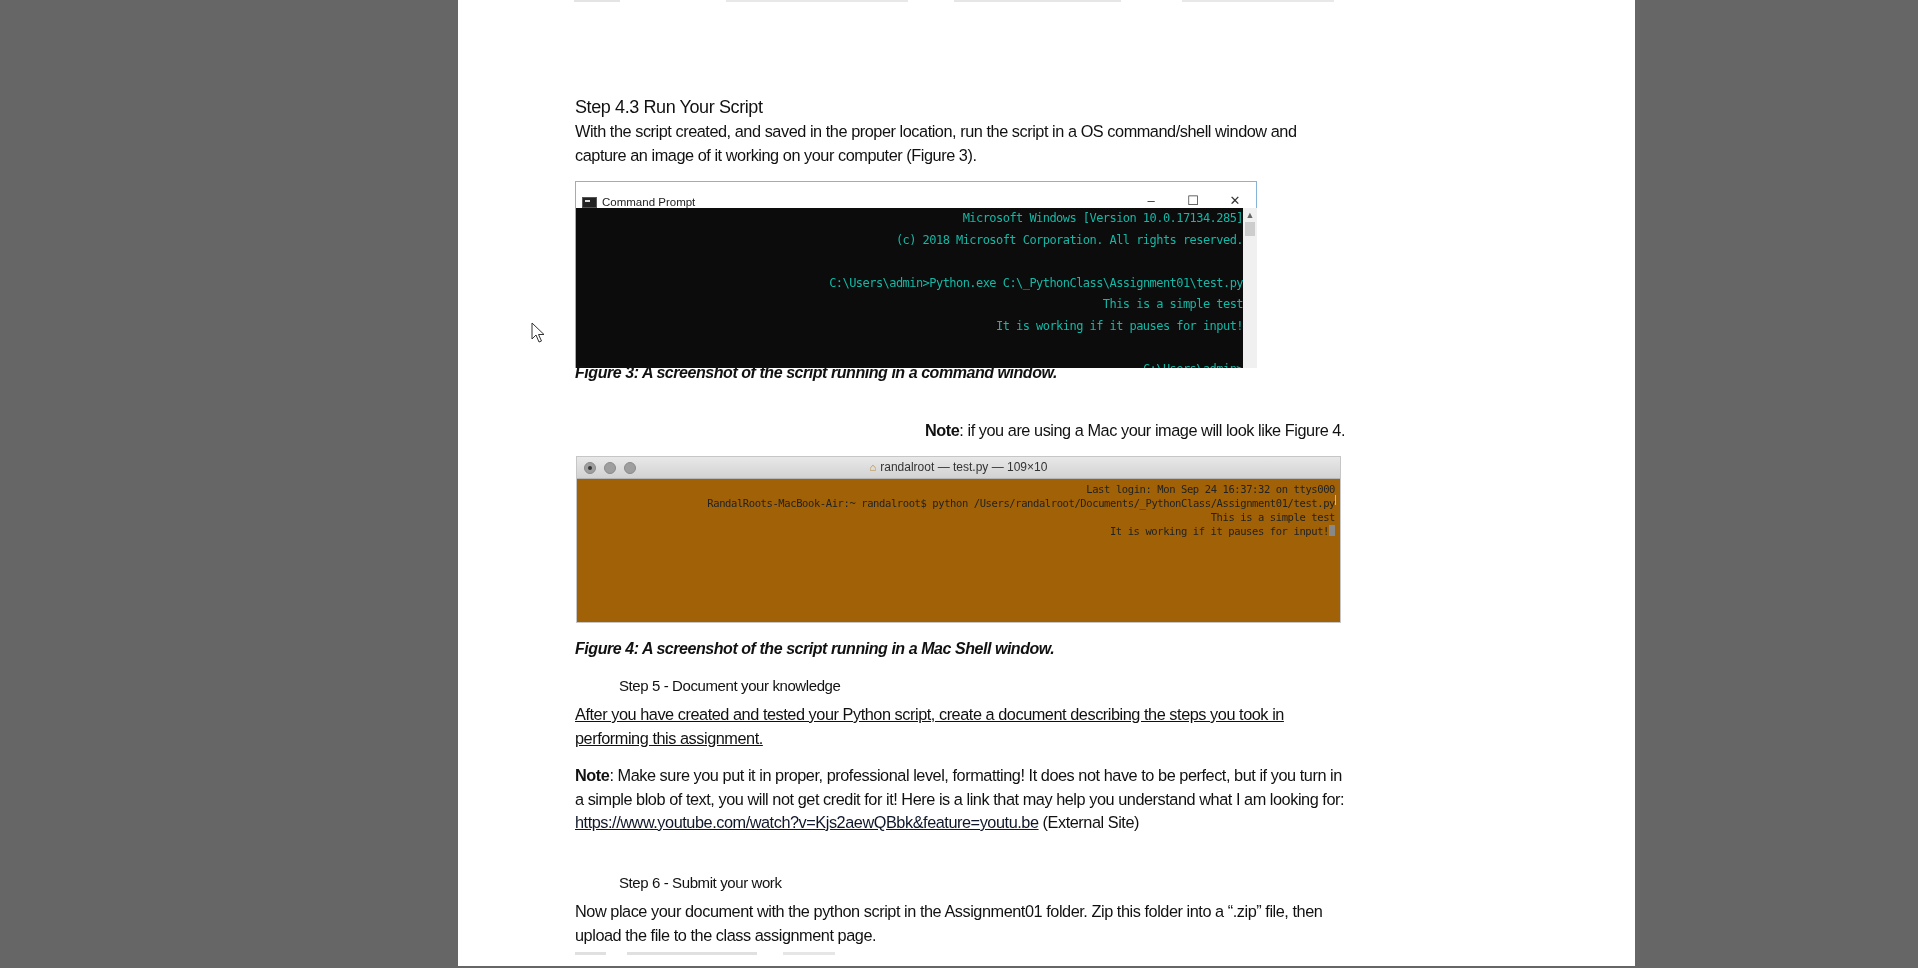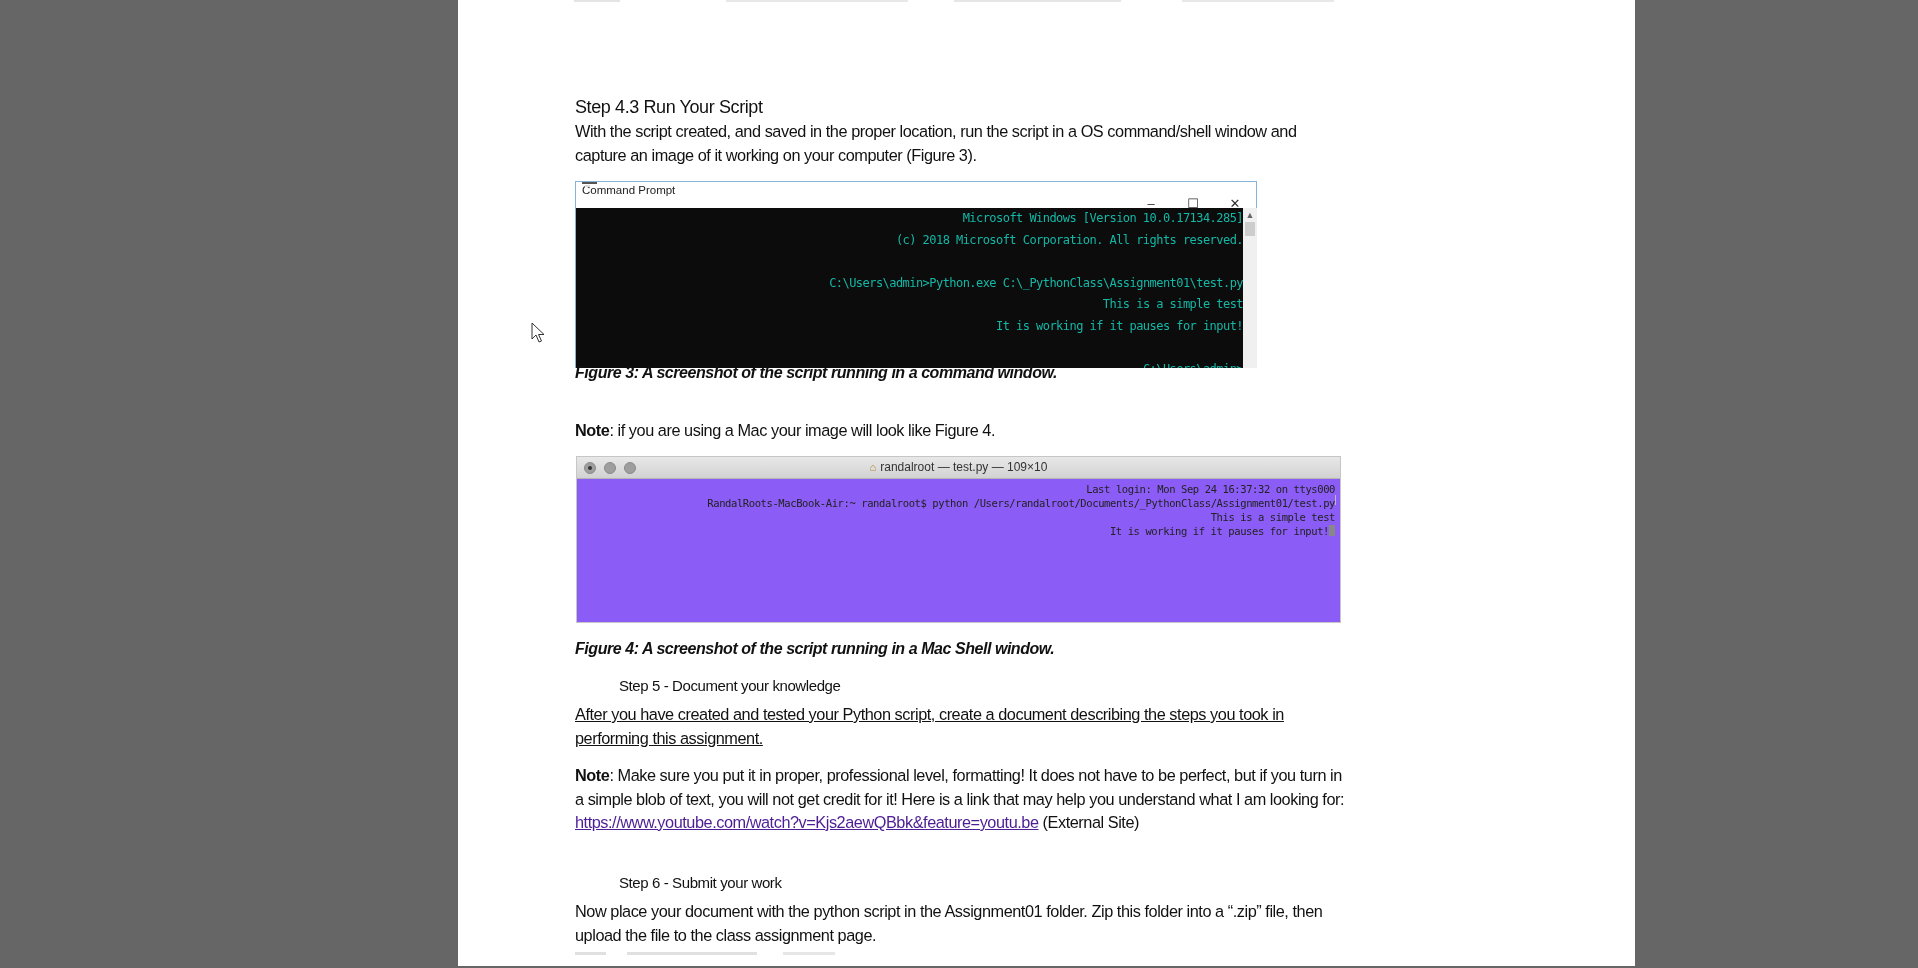--- a/index.html
+++ b/index.html
@@ -15,45 +15,45 @@
   .top-rule {
     position: absolute; left: 116px; top: 0; width: 760px; height: 2px;
     background: linear-gradient(90deg, #e4e4e4 0 6%, transparent 6% 20%, #e8e8e8 20% 44%, transparent 44% 50%, #e6e6e6 50% 72%, transparent 72% 80%, #e8e8e8 80% 100%);
   }
   .block { position: absolute; left: 117px; color: #111; }
   .h4 { font-size: 18px; letter-spacing: -0.4px; }
   .h2 { font-size: 15px; letter-spacing: -0.4px; margin-left: 44px; }
   .p { font-size: 16.3px; line-height: 23.5px; letter-spacing: -0.45px; width: 770px; }
   .cap { font-size: 16px; font-weight: bold; font-style: italic; letter-spacing: -0.45px; }
   .b { font-weight: bold; }
-  .link { color: #4c1d95; text-decoration: underline; }
+  .link { color: #0f172a; text-decoration: underline; }
 
   
   .cmd {
     position: absolute; left: 117px; top: 181px; width: 682px; height: 187px;
     border: 1px solid #86b4d8; background: #fff; box-sizing: border-box;
   }
-  .cmd-title { height: 26px; display: flex; align-items: flex-start; font-size: 11.5px; color: #222; padding-left: 6px; flex-direction: column; }
+  .cmd-title { height: 26px; display: flex; align-items: flex-end; font-size: 11.5px; color: #222; padding-left: 6px; }
   .cmd-icon { width: 13px; height: 9px; background: #222; margin-right: 5px; position: relative; border: 1px solid #555; }
   .cmd-icon::after { content: ""; position: absolute; left: 2px; top: 2px; width: 5px; height: 2px; background: #ddd; }
   .cmd-ctrls { margin-left: auto; display: flex; }
   .cmd-ctrl { width: 42px; text-align: center; font-size: 13px; color: #333; }
   .cmd-body {
     position: absolute; left: 0; top: 26px; width: 667px; height: 160px;
     background: #0c0c0c; overflow: hidden;
   }
   .cmd-line { font-family: "DejaVu Sans Mono", monospace; font-size: 12px; color: #14b8a6; height: 21.5px; line-height: 21.5px; white-space: pre; letter-spacing: -0.55px; padding-left: 1px; text-align: right; }
   .cmd-scroll { position: absolute; left: 667px; top: 26px; width: 14px; height: 160px; background: #f0f0f0; }
   .cmd-scroll .up { font-size: 9px; color: #666; text-align: center; height: 14px; line-height: 14px; }
   .cmd-scroll .thumb { margin: 0 2px; height: 14px; background: #cdcdcd; }
 
   
   .mac {
     position: absolute; left: 118px; top: 456px; width: 765px; height: 167px;
-    border: 1px solid #c6c6c6; background: #8b5cf6; box-sizing: border-box;
+    border: 1px solid #c6c6c6; background: #a16207; box-sizing: border-box;
   }
   .mac-title {
     height: 21px; background: linear-gradient(#e8e8e8, #d2d2d2); border-bottom: 1px solid #b5b5b5;
     position: relative; font-size: 12px; color: #333; text-align: center; line-height: 21px;
   }
   .mac-btns { position: absolute; left: 7px; top: 5px; display: flex; gap: 8px; }
   .mac-btn { width: 12px; height: 12px; border-radius: 50%; background: #9e9e9e; border: 1px solid #8a8a8a; box-sizing: border-box; }
   .mac-btn.close { position: relative; }
   .mac-btn.close::after { content: ""; position: absolute; left: 3px; top: 3px; width: 4px; height: 4px; border-radius: 50%; background: #333; }
   .mac-title .home { display: inline-block; font-size: 11px; color: #b88a3a; margin-right: 4px; }
@@ -96,21 +96,21 @@
       <div class="cmd-line">C:\Users\admin&gt;</div>
     </div>
     <div class="cmd-scroll">
       <div class="up">▲</div>
       <div class="thumb"></div>
     </div>
   </div>
 
   <div class="block cap" style="top:364px;">Figure 3: A screenshot of the script running in a command window.</div>
 
-  <div class="block p" style="top:419px;">
+  <div class="block p" style="top:419px;text-align:right;">
     <span class="b">Note</span><span>: if you are using a Mac your image will look like Figure 4.</span>
   </div>
 
   <div class="mac">
     <div class="mac-title">
       <div class="mac-btns">
         <span class="mac-btn close"></span>
         <span class="mac-btn"></span>
         <span class="mac-btn"></span>
       </div>

